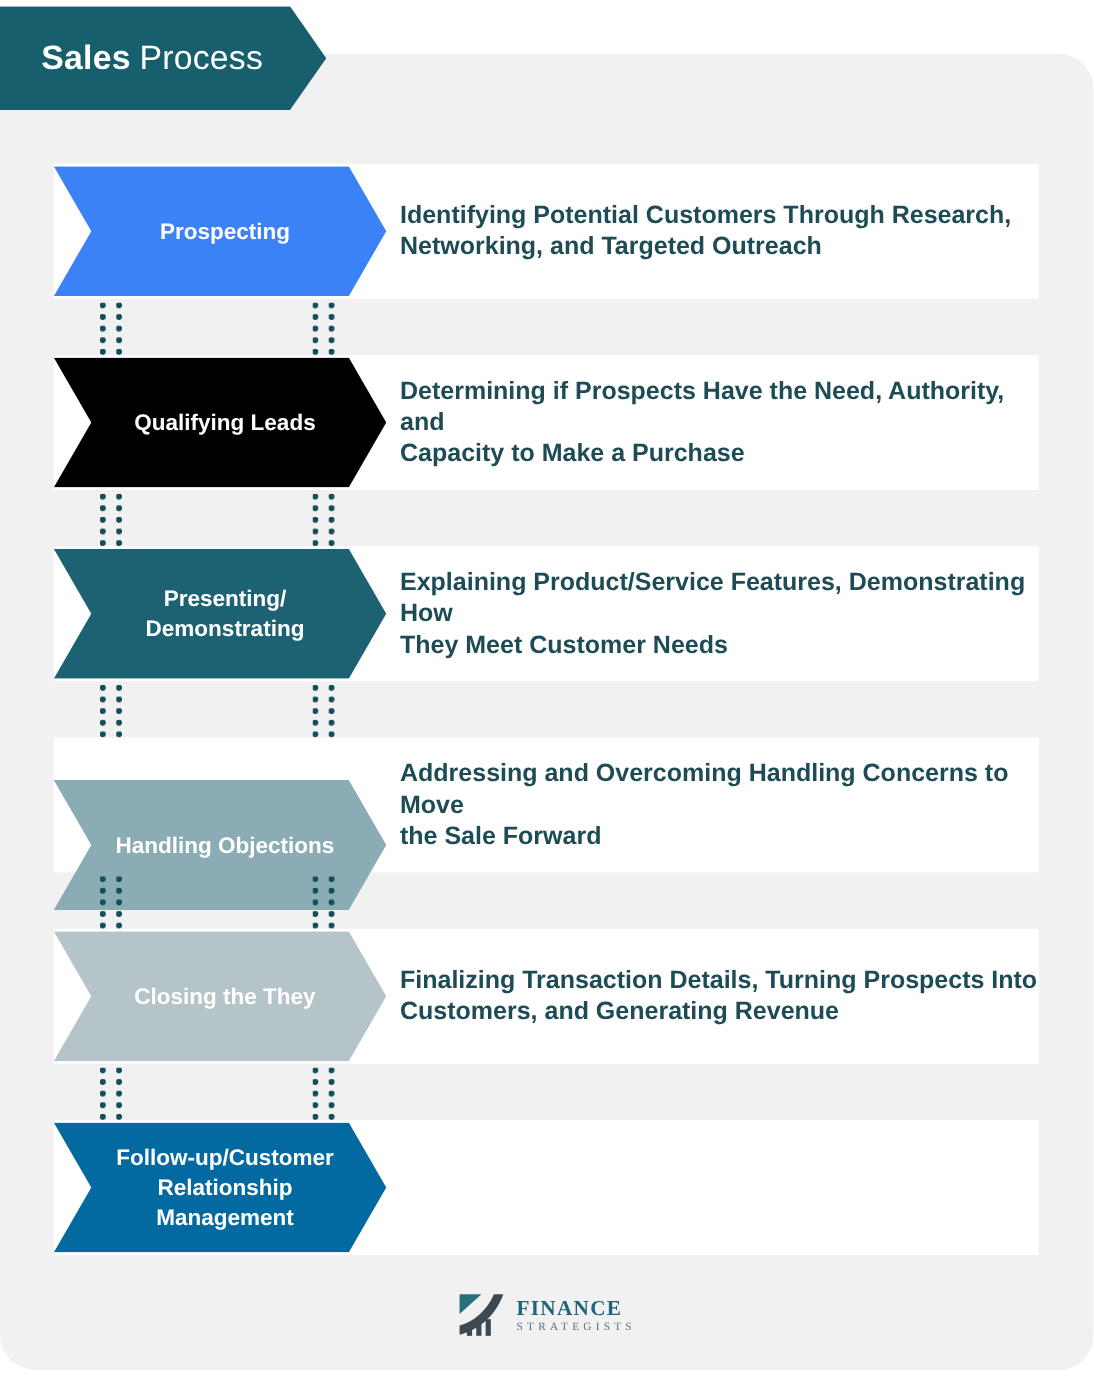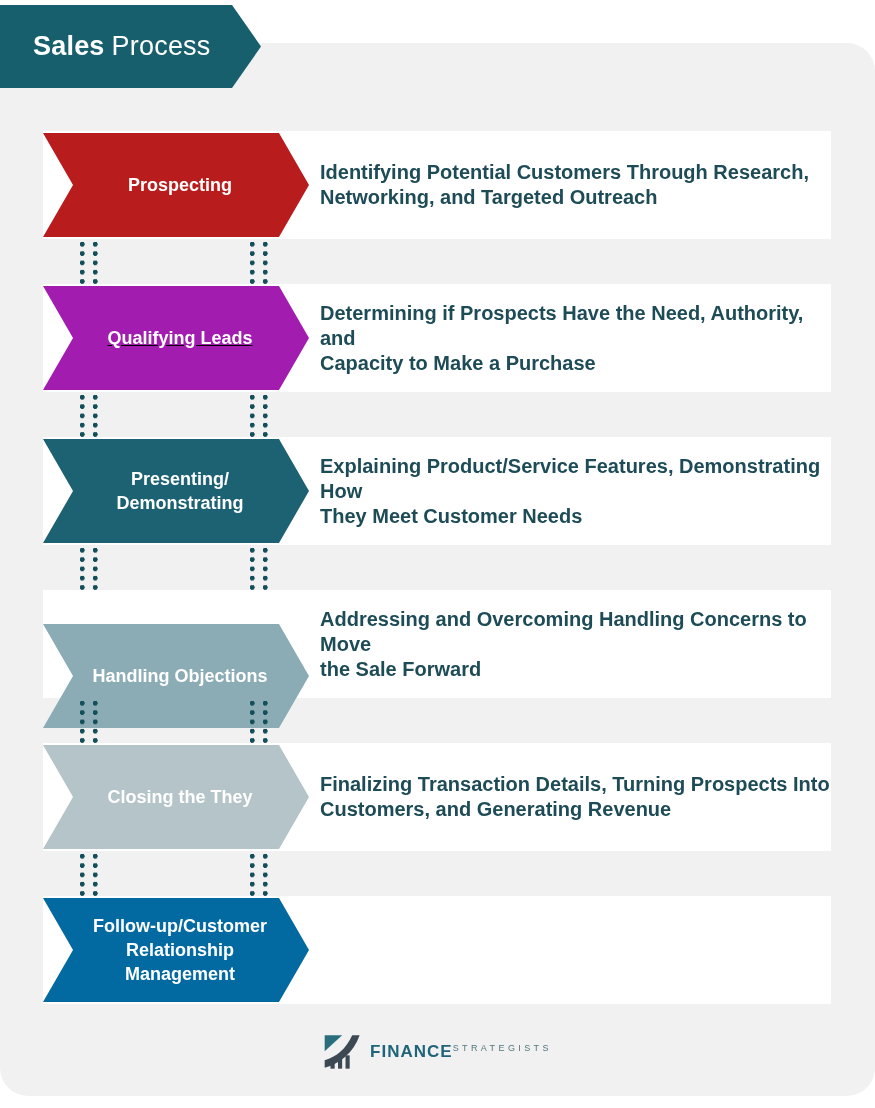--- a/index.html
+++ b/index.html
@@ -103,21 +103,21 @@
   .footer-logo {
     position: absolute;
     left: 0;
     right: 0;
     top: 990px;
     display: flex;
     justify-content: center;
     align-items: center;
     gap: 7px;
   }
-  .brand-text { display: flex; flex-direction: row; }
+  .brand-text { display: flex; flex-direction: column; font-family: Liberation Serif, serif; }
   .brand-1 {
     color: #1F6478;
     font-weight: 700;
     font-size: 17px;
     letter-spacing: 1px;
     line-height: 18px;
   }
   .brand-2 {
     color: #50767F;
     font-weight: 400;
@@ -127,29 +127,29 @@
   }
 </style>
 </head>
 <body>
 
 <div class="page">
 
   <div class="card">
 
     <div class="row" style="top:88px">
-      <div class="arrow" style="background: #b91c1c;">
+      <div class="arrow" style="background: #3b82f6;">
         <span class="label">Prospecting</span>
       </div>
       <div class="desc">Identifying Potential Customers Through Research,
 Networking, and Targeted Outreach</div>
     </div>
 
     <div class="row" style="top:241px">
-      <div class="arrow" style="background: #a21caf; text-decoration: underline;">
+      <div class="arrow" style="background: #000000; text-decoration: underline;">
         <span class="label">Qualifying Leads</span>
       </div>
       <div class="desc">Determining if Prospects Have the Need, Authority, and
 Capacity to Make a Purchase</div>
     </div>
 
     <div class="row" style="top:394px">
       <div class="arrow" style="background: rgb(29, 98, 115);">
         <span class="label">Presenting/
 Demonstrating</span>

